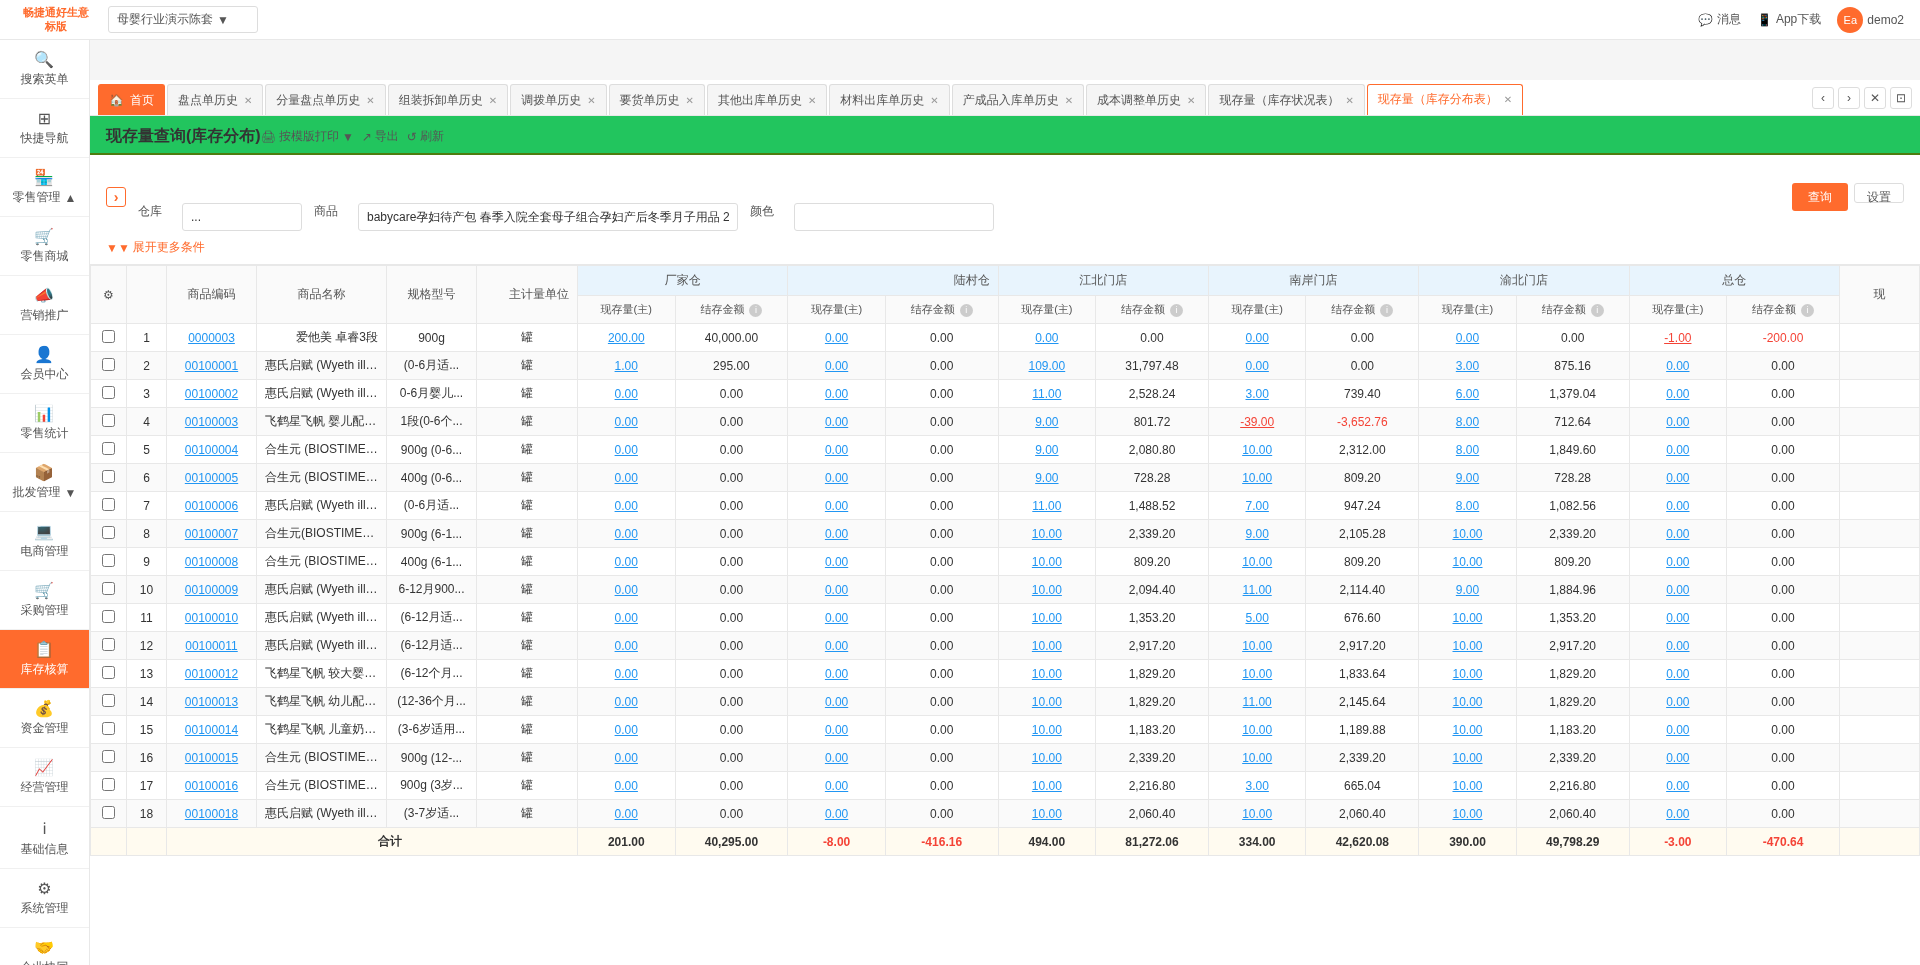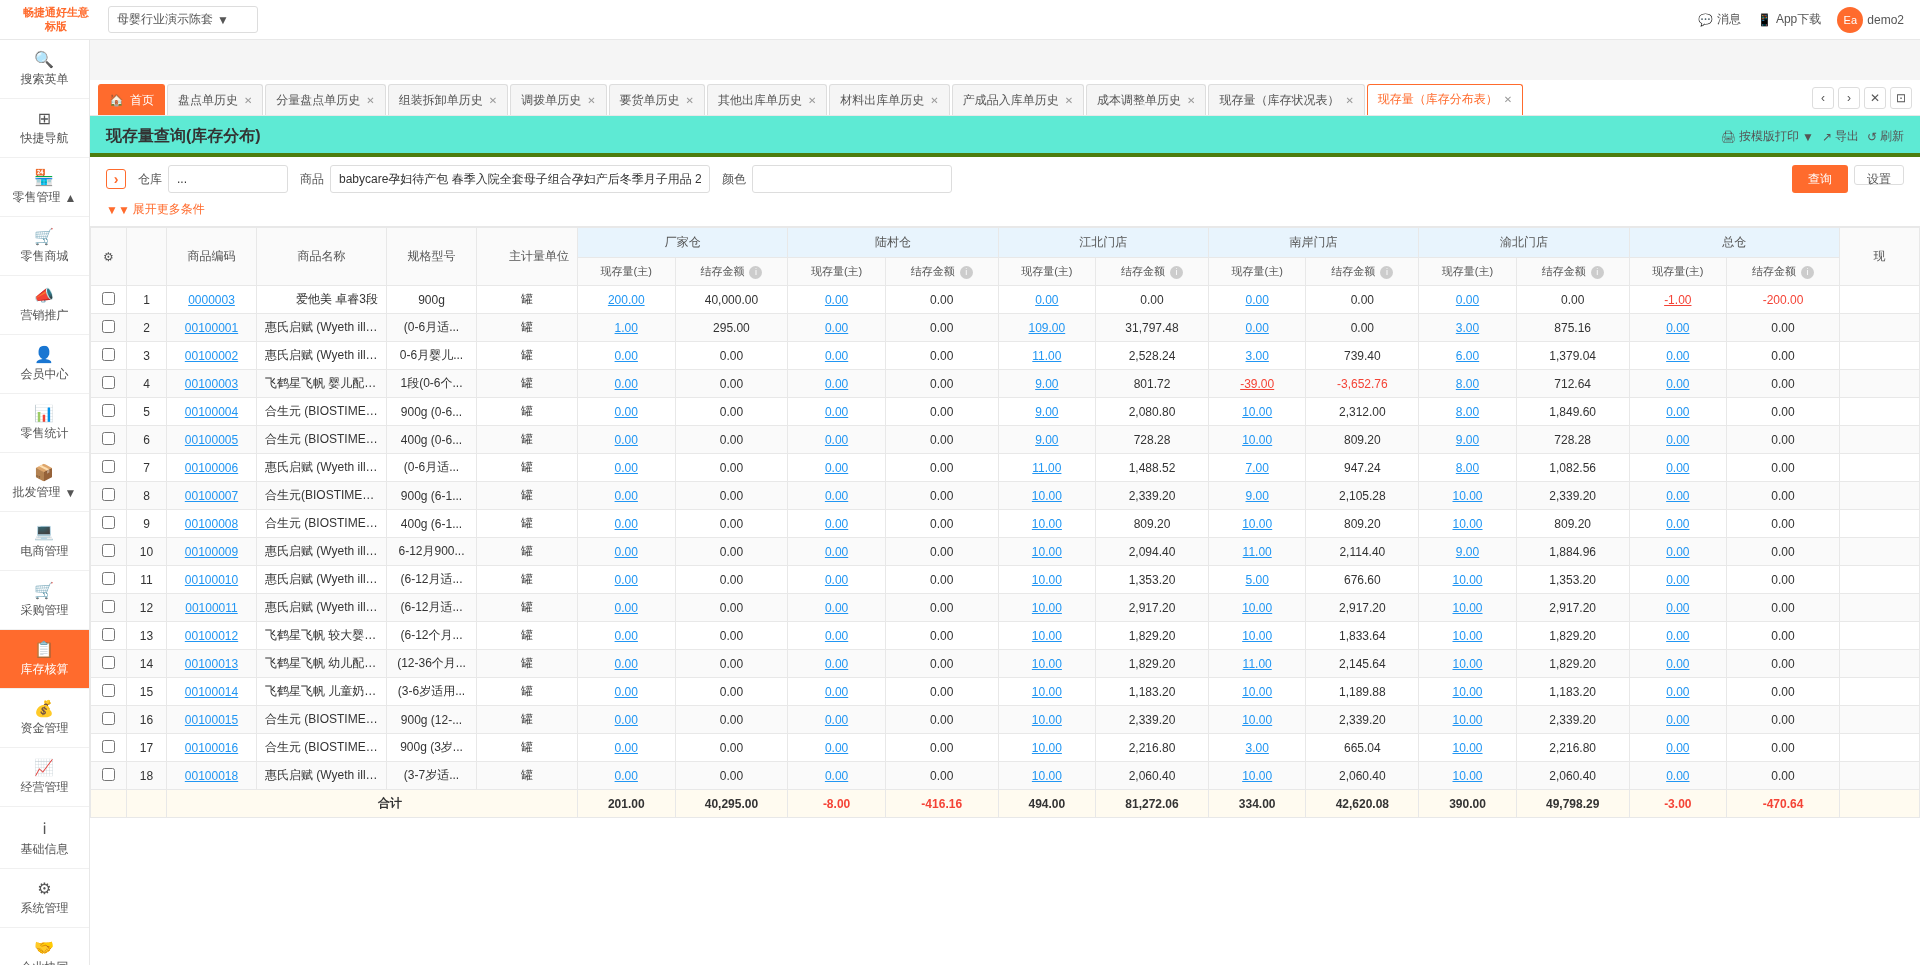--- a/index.html
+++ b/index.html
@@ -29,29 +29,29 @@
     .tabs-bar { background: #fff; border-bottom: 1px solid #e8e8e8; display: flex; align-items: center; padding: 0 8px; height: 36px; overflow: hidden; }
     .tabs-bar-tabs { display: flex; align-items: stretch; flex: 1; overflow: hidden; gap: 2px; }
     .tab { display: flex; align-items: center; padding: 0 10px; height: 32px; margin-top: 4px; border: 1px solid #ddd; border-bottom: none; border-radius: 3px 3px 0 0; cursor: pointer; font-size: 12px; white-space: nowrap; background: #f5f5f5; color: #555; gap: 6px; }
     .tab.active { background: #fff; color: #ff6b2d; border-color: #ff6b2d; border-bottom: 1px solid #fff; }
     .tab-home { background: #ff6b2d; color: #fff; border-color: #ff6b2d; }
     .tab-close { font-size: 10px; color: #999; cursor: pointer; }
     .tabs-nav-btns { display: flex; align-items: center; gap: 4px; margin-left: 4px; }
     .tabs-nav-btn { width: 22px; height: 22px; border: 1px solid #ddd; border-radius: 3px; background: #fff; cursor: pointer; display: flex; align-items: center; justify-content: center; font-size: 12px; color: #555; }
 
     
-    .page-header { background: #5eead4; padding: 10px 16px 6px; border-bottom: 4px solid #4d7c0f; display: flex; align-items: center; justify-content: space-between; }
+    .page-header { background: #22c55e; padding: 10px 16px 6px; border-bottom: 2px solid #4d7c0f; display: flex; align-items: center; }
     .page-title { font-size: 16px; font-weight: bold; color: #333; }
     .page-header-actions { display: flex; align-items: center; gap: 8px; }
     .btn-link { color: #555; font-size: 12px; cursor: pointer; display: flex; align-items: center; gap: 3px; }
 
     
     .filter-area { background: #fff; padding: 8px 16px; border-bottom: 1px solid #e8e8e8; }
     .filter-row { display: flex; align-items: center; gap: 12px; flex-wrap: wrap; }
-    .filter-item { display: flex; align-items: center; gap: 6px; }
+    .filter-item { display: flex; gap: 20px; margin-top: 40px; }
     .filter-label { color: #555; font-size: 12px; white-space: nowrap; }
     .filter-input { height: 28px; border: 1px solid #ddd; border-radius: 3px; padding: 0 8px; font-size: 12px; color: #333; background: #fff; }
     .filter-input-wide { width: 380px; }
     .filter-input-color { width: 200px; }
     .btn-expand { color: #ff6b2d; font-size: 12px; cursor: pointer; display: flex; align-items: center; gap: 3px; margin-top: 4px; }
     .warehouse-trigger { display: flex; align-items: center; gap: 4px; height: 28px; border: 1px solid #ddd; border-radius: 3px; padding: 0 8px; font-size: 12px; color: #333; background: #fff; cursor: pointer; min-width: 120px; }
     .orange-expand { color: #ff6b2d; font-size: 14px; font-weight: bold; cursor: pointer; border: 1px solid #ff6b2d; border-radius: 3px; width: 20px; height: 20px; display: flex; align-items: center; justify-content: center; }
 
     
     .btn-orange { background: #ff6b2d; color: #fff; border: none; border-radius: 3px; padding: 5px 16px; cursor: pointer; font-size: 12px; height: 28px; }
@@ -291,21 +291,21 @@
     <table>
       <thead>
         <tr>
           <th rowspan="2" style="width:36px;">⚙</th>
           <th rowspan="2" style="width:40px;"></th>
           <th rowspan="2" style="width:90px;">商品编码</th>
           <th rowspan="2" style="width:130px;">商品名称</th>
           <th rowspan="2" style="width:90px;">规格型号</th>
           <th rowspan="2" style="width:70px;padding-left:32px;">主计量单位</th>
           <th colspan="2" style="background:#e8f4fd;">厂家仓</th>
-          <th colspan="2" style="background:#e8f4fd;">陆村仓</th>
+          <th colspan="2" style="background:#e8f4fd;text-align:right;">陆村仓</th>
           <th colspan="2" style="background:#e8f4fd;text-align:center;">江北门店</th>
           <th colspan="2" style="background:#e8f4fd;">南岸门店</th>
           <th colspan="2" style="background:#e8f4fd;">渝北门店</th>
           <th colspan="2" style="background:#e8f4fd;">总仓</th>
           <th rowspan="2" style="width:80px;">现</th>
         </tr>
         <tr class="sub-header">
           <th>现存量(主)</th>
           <th>结存金额 <span class="info-icon">i</span></th>
           <th>现存量(主)</th>

